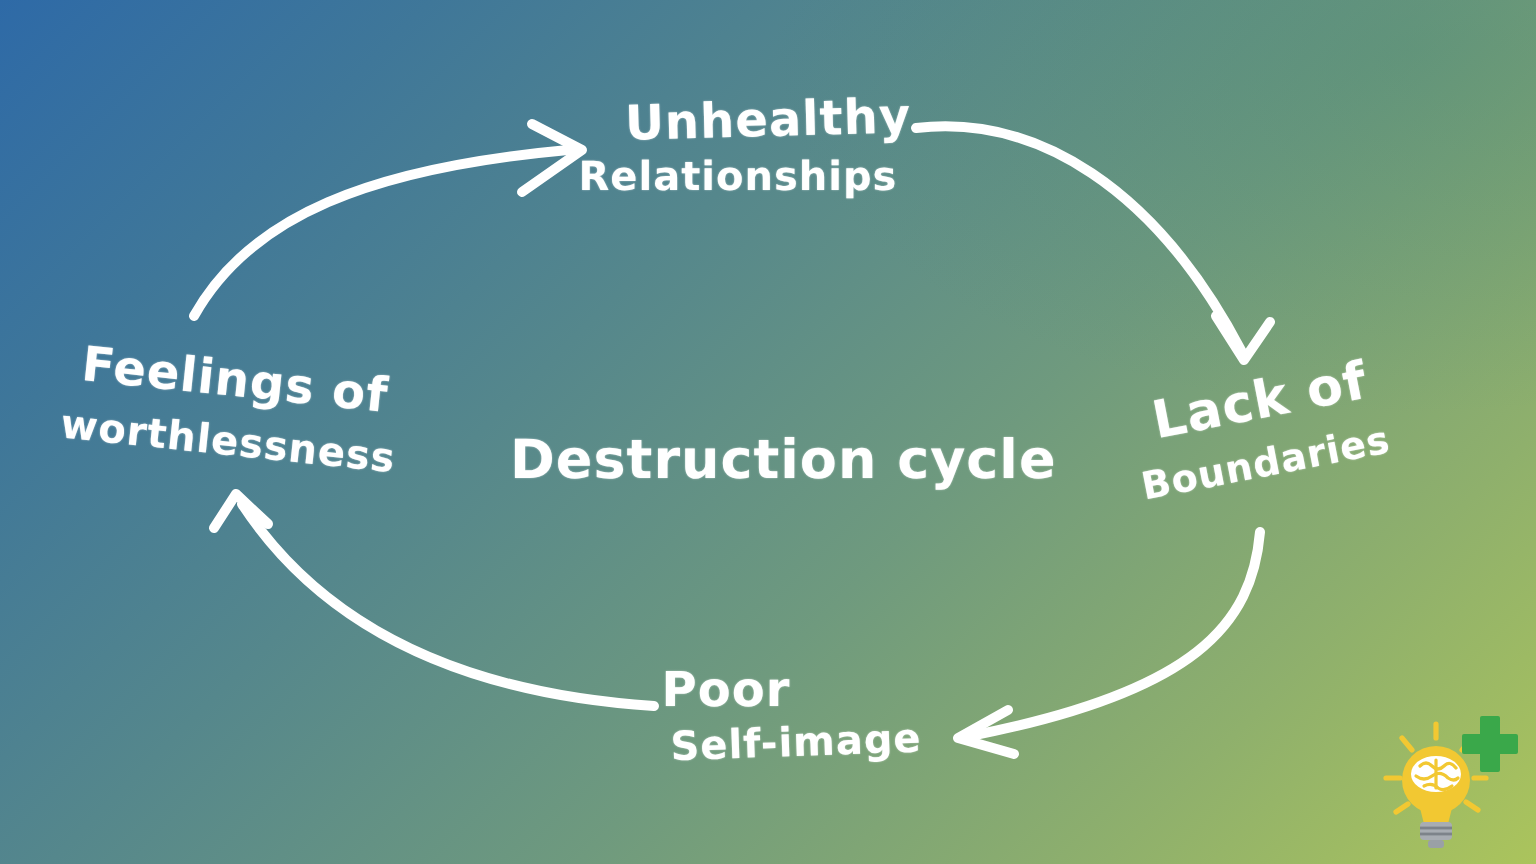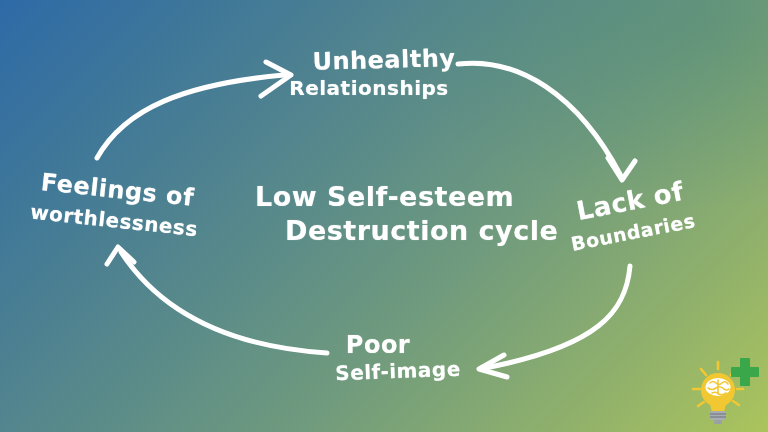--- a/index.html
+++ b/index.html
@@ -20,26 +20,26 @@
     text-align:center;
     font-weight:bold;
     letter-spacing:0.5px;
     white-space:nowrap;
     text-shadow:0 0 1px rgba(255,255,255,0.55);
     z-index:3;
   }
   .t-unhealthy1{left:304px;top:46px;width:160px;font-size:24px;transform:rotate(-1.5deg);}
   .t-unhealthy2{left:289px;top:76px;width:160px;font-size:20px;}
   .t-title1{left:255px;top:181px;width:250px;font-size:27px;}
-  .t-title2{left:255px;top:215px;width:250px;font-size:27px;margin-left:30px;}
+  .t-title2{left:255px;top:215px;width:250px;font-size:27px;}
   .t-lack1{left:565px;top:186px;width:130px;font-size:26px;transform:rotate(-11deg);}
   .t-lack2{left:568px;top:221px;width:130px;font-size:19px;transform:rotate(-11deg);}
   .t-feel1{left:35px;top:176px;width:165px;font-size:24px;transform:rotate(6deg);}
   .t-feel2{left:30px;top:208px;width:160px;font-size:20px;transform:rotate(6deg);}
-  .t-poor1{left:298px;top:331px;width:160px;font-size:24px;}
+  .t-poor1{left:283px;top:331px;width:160px;font-size:24px;}
   .t-poor2{left:318px;top:359px;width:160px;font-size:20px;transform:rotate(-2deg);}
   .arrows{position:absolute;inset:0;z-index:2;}
   .arrows path{
     fill:none;stroke:#ffffff;stroke-width:5;
     stroke-linecap:round;stroke-linejoin:round;
   }
   .logo{position:absolute;left:690px;top:350px;width:70px;height:78px;z-index:4;}
 </style>
 </head>
 <body>
@@ -61,21 +61,20 @@
     </g>
     <g>
       <path d="M 327 353 C 235 347, 163 316, 121 252"></path>
       <path d="M 107 264 L 118 247 L 134 262"></path>
     </g>
   </svg>
 
   <div class="txt t-unhealthy1">Unhealthy</div>
   <div class="txt t-unhealthy2">Relationships</div>
 
-  <div class="txt t-title1">Low Self-esteem</div>
   <div class="txt t-title2">Destruction cycle</div>
 
   <div class="txt t-lack1">Lack of</div>
   <div class="txt t-lack2">Boundaries</div>
 
   <div class="txt t-feel1">Feelings of</div>
   <div class="txt t-feel2">worthlessness</div>
 
   <div class="txt t-poor1">Poor</div>
   <div class="txt t-poor2">Self-image</div>

